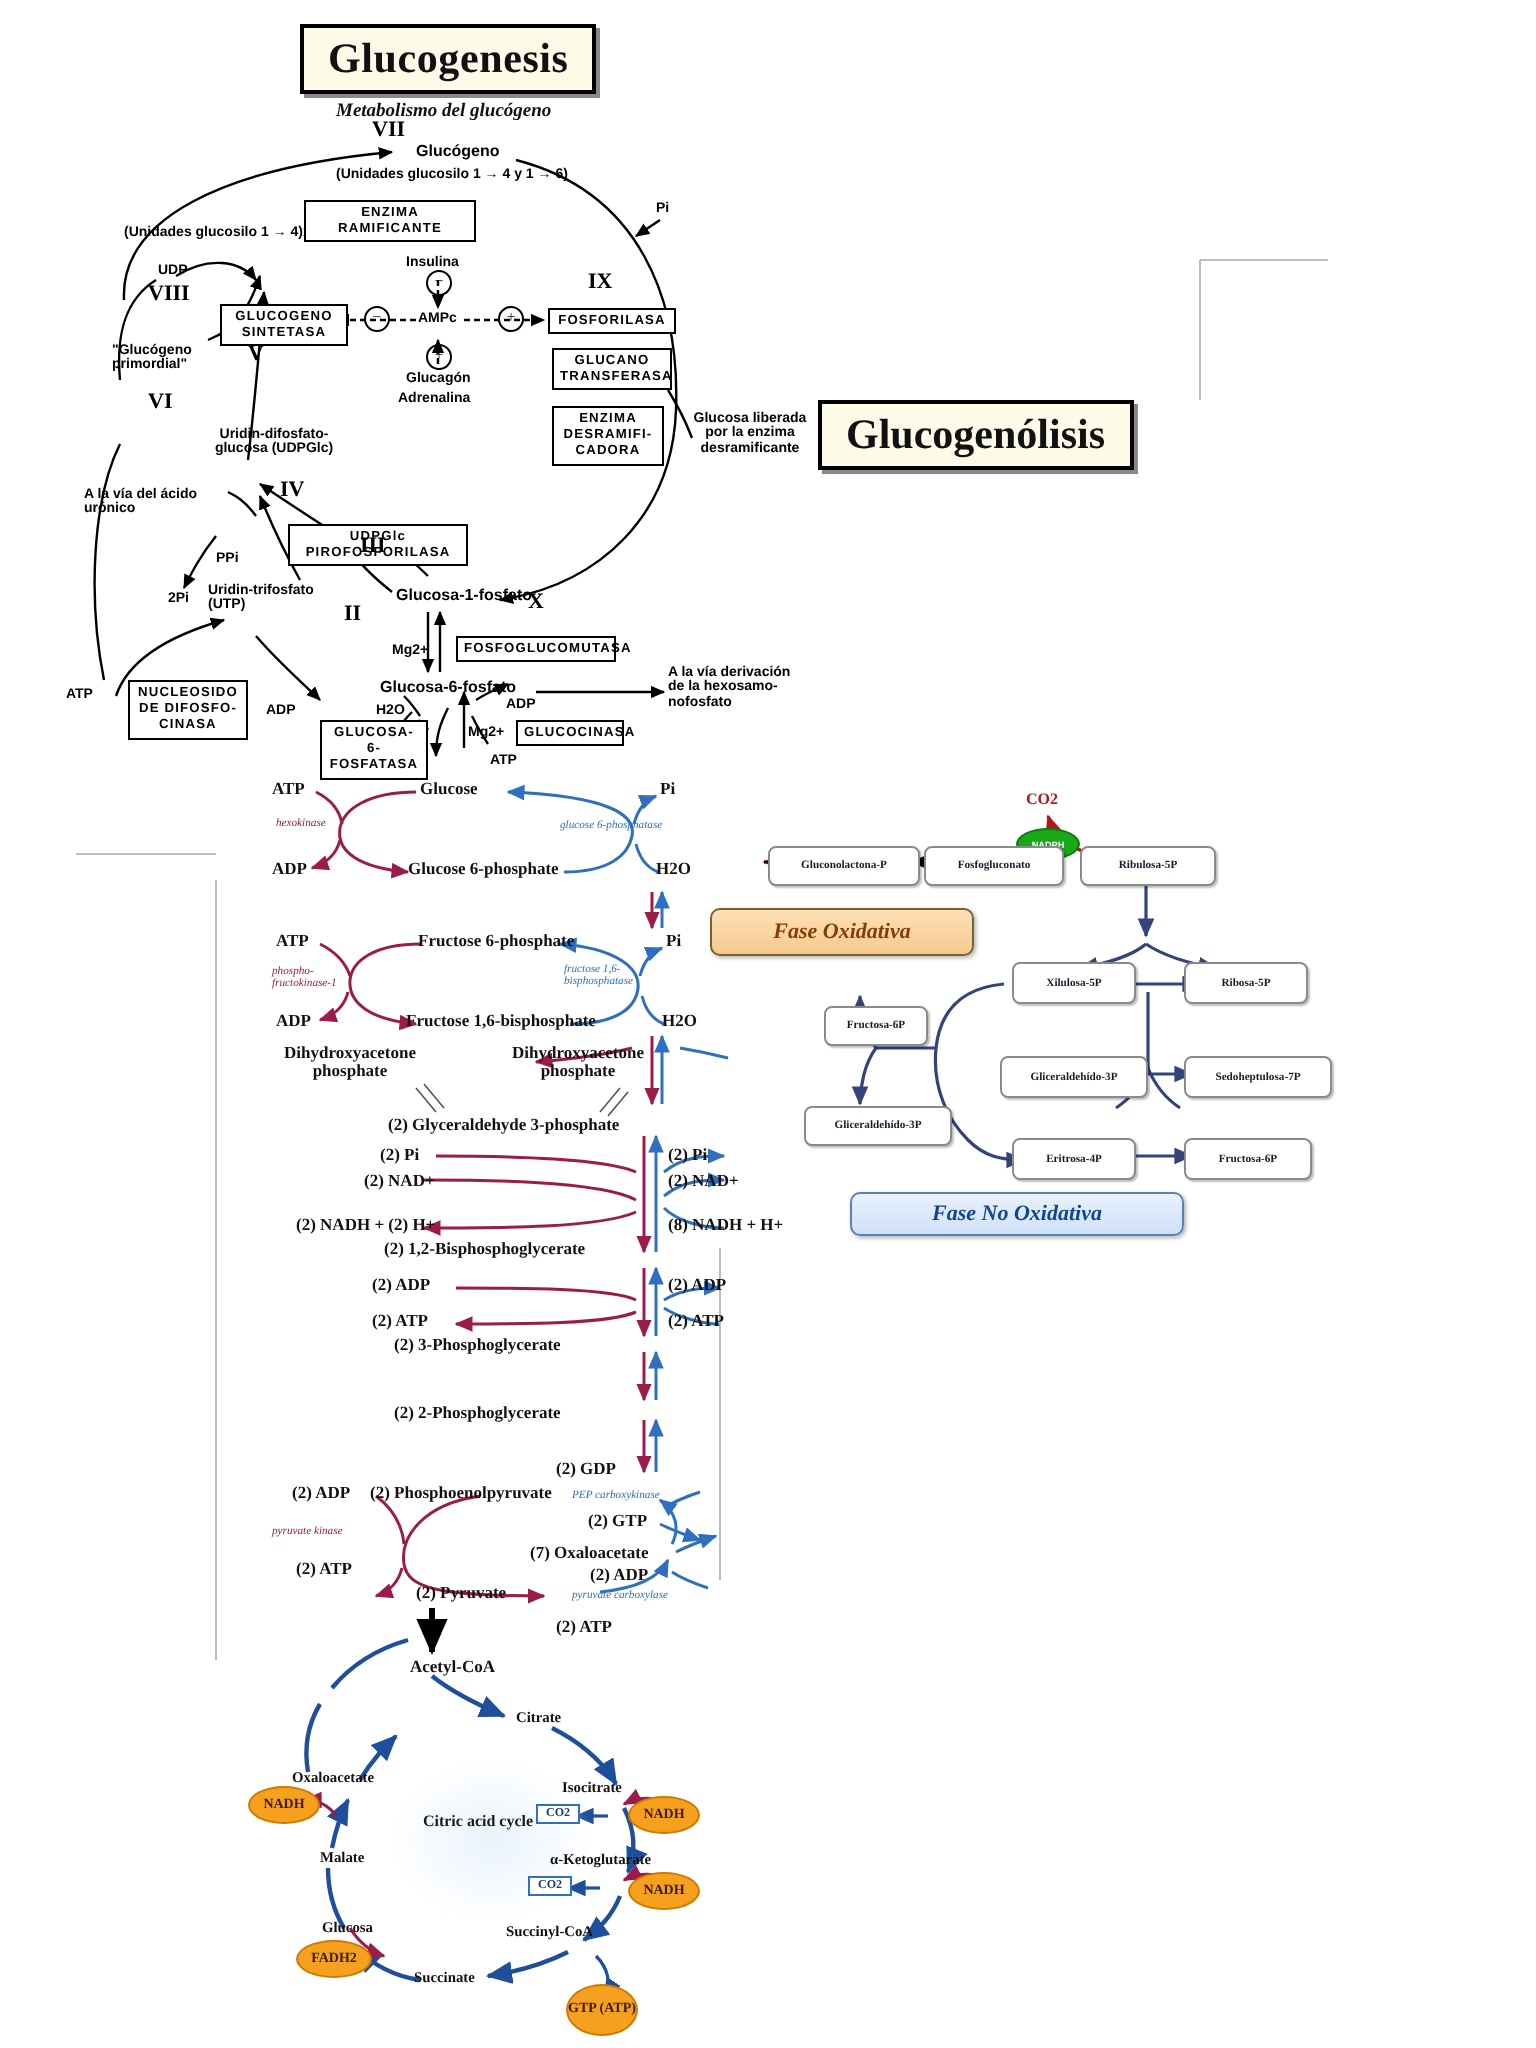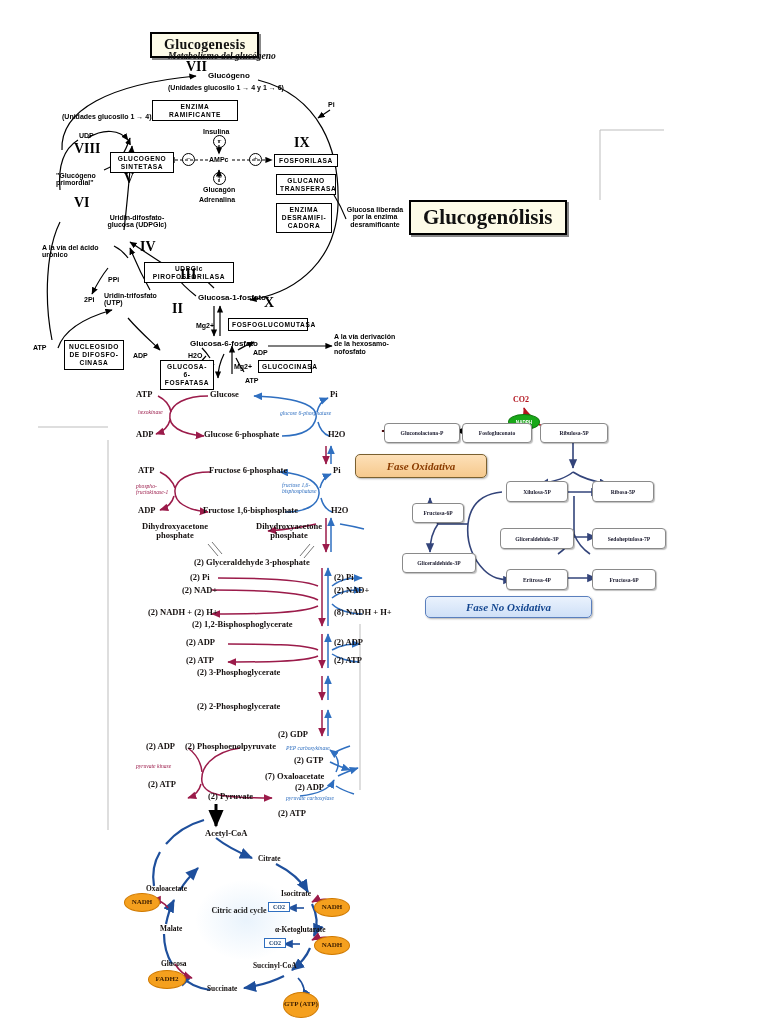--- a/index.html
+++ b/index.html
@@ -6,30 +6,30 @@
   body{width:768px;height:1024px;position:relative;overflow:hidden;
        font-family:"Liberation Serif",serif;color:#111;}
   .lay{position:absolute;top:0;left:0;width:768px;height:1024px;}
   svg.lay{pointer-events:none;}
   .t{position:absolute;white-space:nowrap;line-height:1.05;}
 
   
   .titlebox{position:absolute;background:#fdfbe8;border:2px solid #000;
             box-shadow:2px 2px 0 #888;padding:3px 12px;
             font-family:"Liberation Serif",serif;font-weight:bold;}
-  #title-glucogenesis{left:150px;top:12px;font-size:14px;letter-spacing:.3px;margin-top:20px;}
+  #title-glucogenesis{left:150px;top:12px;font-size:21px;letter-spacing:.3px;}
   #title-glucogenolisis{left:409px;top:200px;font-size:21px;}
 
   .subtitle{left:168px;top:52px;font-style:italic;font-weight:bold;font-size:9.5px;
             font-family:"Liberation Serif",serif;}
 
   
   .sp{font-family:"Liberation Sans",sans-serif;font-size:7px;font-weight:bold;color:#000;}
   .sp9{font-family:"Liberation Sans",sans-serif;font-size:8px;font-weight:bold;color:#000;}
-  .rn{font-family:"Liberation Serif",serif;font-size:14px;font-weight:bold;color:#000;}
+  .rn{font-family:"Liberation Serif",serif;font-size:11px;font-weight:bold;color:#000;}
 
   .ebox{position:absolute;border:1.4px solid #000;background:#fff;
         font-family:"Liberation Sans",sans-serif;font-size:6.6px;font-weight:bold;
         letter-spacing:.6px;text-align:center;padding:1.5px 3px;line-height:1.25;color:#000;}
 
   
   .gl{font-family:"Liberation Serif",serif;font-size:8.5px;font-weight:bold;color:#15100f;}
   .enzr{font-family:"Liberation Serif",serif;font-size:5.6px;font-style:italic;
         color:#9b1b4a;line-height:1.15;}
   .enzb{font-family:"Liberation Serif",serif;font-size:5.6px;font-style:italic;

